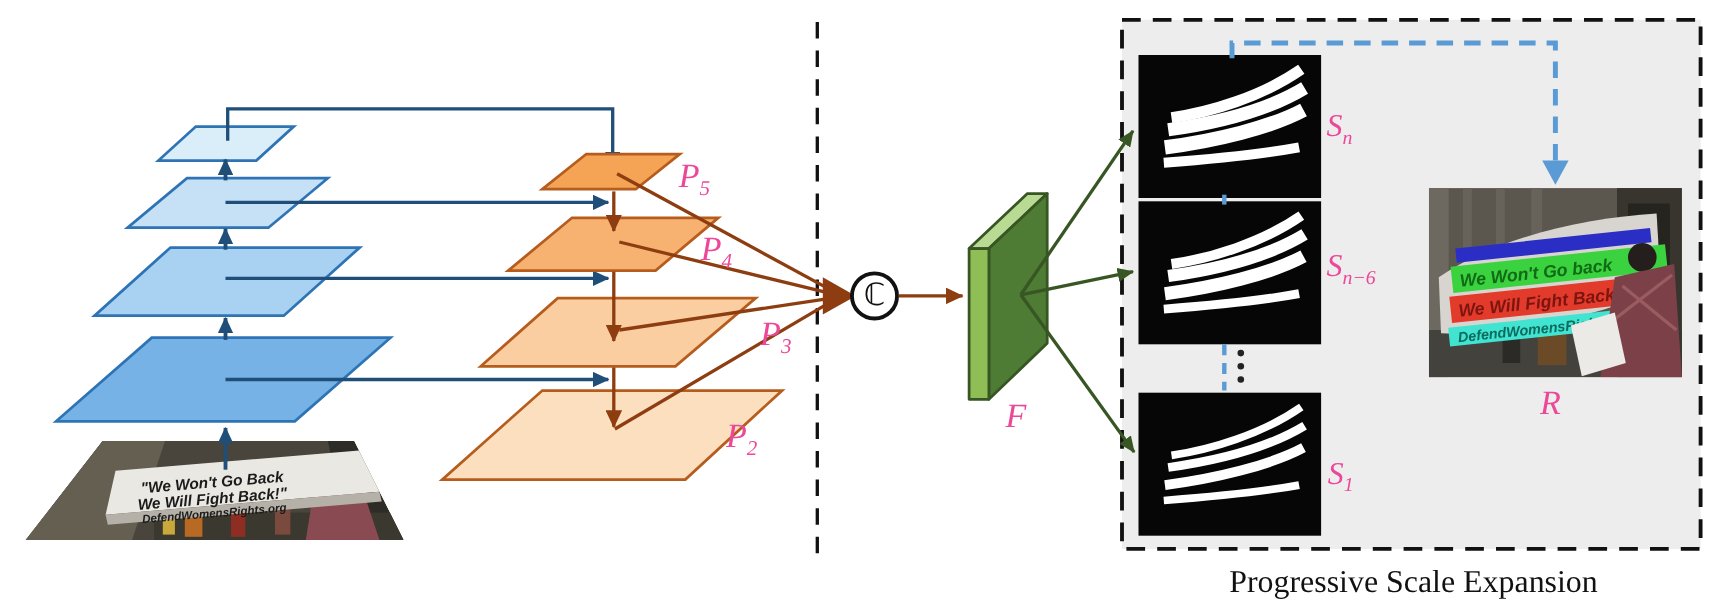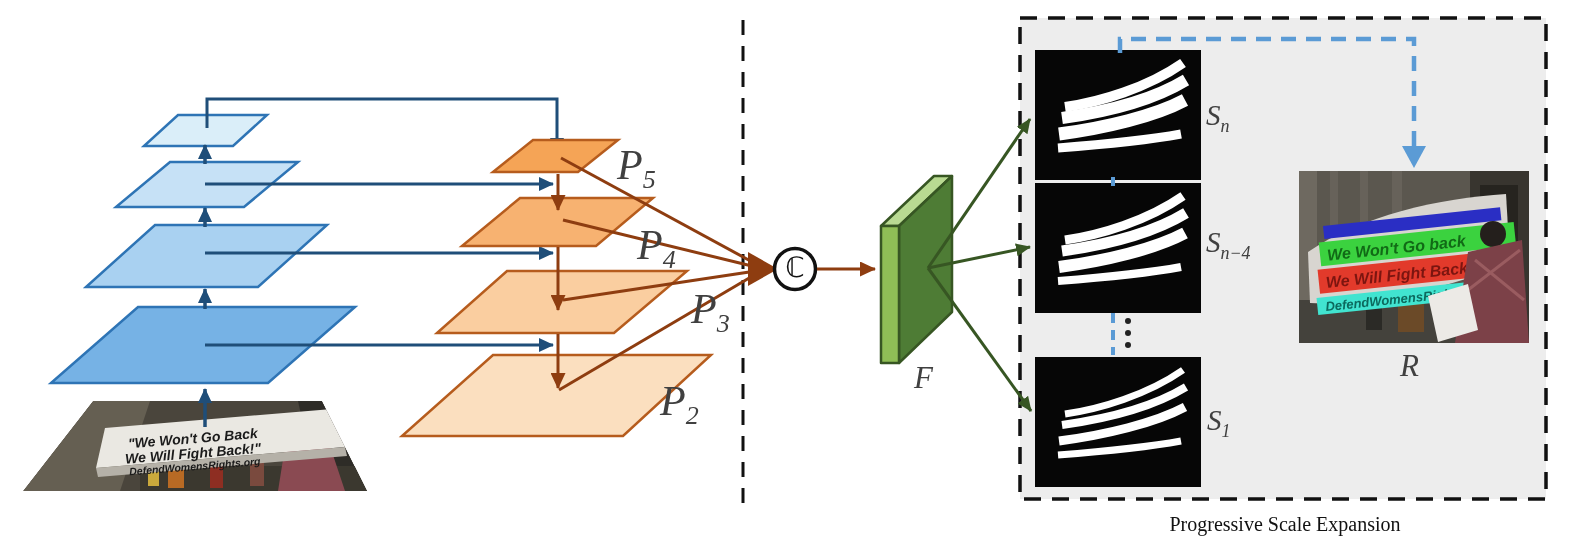--- a/index.html
+++ b/index.html
@@ -1,29 +1,29 @@
 <!DOCTYPE html>
 <html><head>
 <meta charset="utf-8">
 <style>
   html,body { margin:0; padding:0; background:#ffffff; }
   .canvas {
     position:relative; width:1570px; height:560px; background:#ffffff;
     overflow:hidden; font-family:"Liberation Serif","DejaVu Serif",serif;
   }
   svg.layer { position:absolute; left:0; top:0; }
-  .mlabel { position:absolute; font-style:italic; color:#404040; line-height:1; white-space:nowrap; }
-  .plabel  { font-size:42px; }
+  .mlabel { position:absolute; font-style:italic; color:#ec4899; line-height:1; white-space:nowrap; }
+  .plabel  { font-size:31px; }
   .slabel  { font-size:29px; }
   .flabel  { font-size:31px; }
   .rlabel  { font-size:31px; }
   .mlabel sub { font-size:0.62em; font-style:italic; letter-spacing:0; }
   .caption {
     position:absolute; left:1020px; top:513px; width:530px;
-    text-align:center; font-size:20px; color:#111; font-style:normal;
+    text-align:center; font-size:29px; color:#111; font-style:normal;
   }
   .concat-symbol {
     position:absolute; left:795px; top:269px; transform:translate(-50%,-54%);
     font-family:"DejaVu Sans","DejaVu Serif",sans-serif; font-size:28px; color:#111; line-height:1;
   }
 </style>
 </head>
 <body>
 
 <div class="canvas">
@@ -192,28 +192,28 @@
       </g>
       <circle cx="1493" cy="234" r="13" fill="#241f1c"></circle>
       <polygon points="1468,252 1522,240 1529,343 1455,343" fill="#7c4148"></polygon>
       <line x1="1475" y1="260" x2="1524" y2="300" stroke="#9a5c60" stroke-width="3"></line>
       <line x1="1468" y1="290" x2="1520" y2="250" stroke="#9a5c60" stroke-width="3"></line>
       <polygon points="1428,296 1468,284 1478,330 1438,342" fill="#eceae6"></polygon>
     </g>
   </svg>
 
   <div class="mlabel plabel" style="left:617px;top:144px"><span>P</span><sub>5</sub></div>
-  <div class="mlabel plabel" style="left:637px;top:224px"><span>P</span><sub>4</sub></div>
+  <div class="mlabel plabel" style="left:637px;top:210px"><span>P</span><sub>4</sub></div>
   <div class="mlabel plabel" style="left:691px;top:288px"><span>P</span><sub>3</sub></div>
   <div class="mlabel plabel" style="left:660px;top:380px"><span>P</span><sub>2</sub></div>
 
   <div class="concat-symbol">ℂ</div>
 
   <div class="mlabel flabel" style="left:914px;top:362px">F</div>
 
   <div class="mlabel slabel" style="left:1206px;top:101px"><span>S</span><sub>n</sub></div>
-  <div class="mlabel slabel" style="left:1206px;top:228px"><span>S</span><sub>n−4</sub></div>
-  <div class="mlabel slabel" style="left:1207px;top:406px"><span>S</span><sub>1</sub></div>
+  <div class="mlabel slabel" style="left:1206px;top:228px"><span>S</span><sub>n−6</sub></div>
+  <div class="mlabel slabel" style="left:1207px;top:417px"><span>S</span><sub>1</sub></div>
 
   <div class="mlabel rlabel" style="left:1400px;top:350px">R</div>
 
   <div class="caption">Progressive Scale Expansion</div>
 </div>
 
 </body></html>

